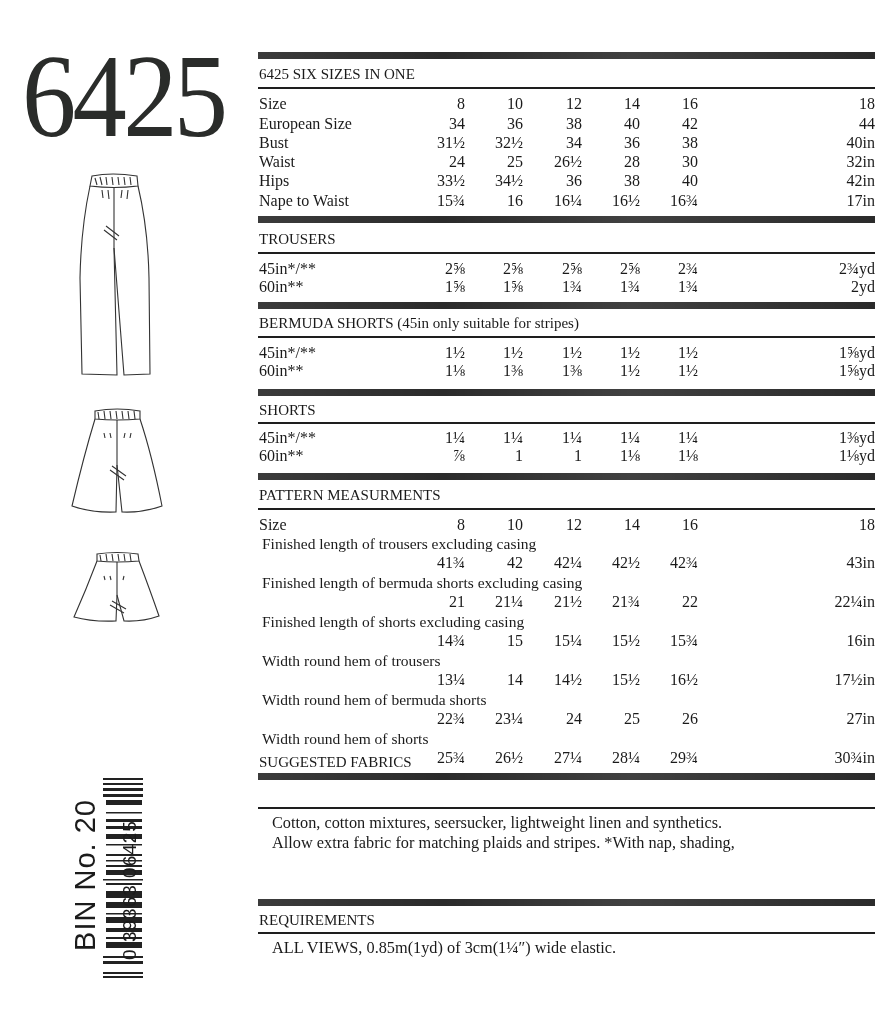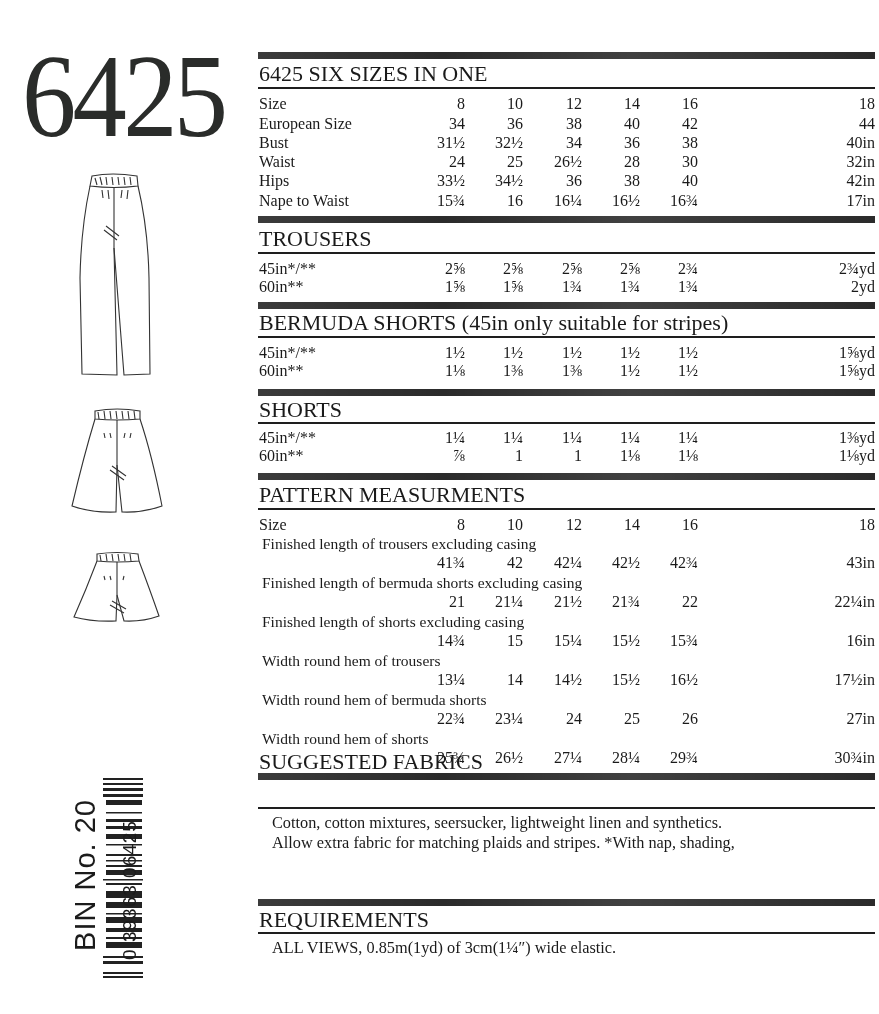--- a/index.html
+++ b/index.html
@@ -9,21 +9,21 @@
     font-family:"Liberation Serif", "DejaVu Serif", serif;
   }
   .abs { position:absolute; }
   .bignum {
     left:22px; top:38px; font-size:118px; line-height:1; letter-spacing:-4px;
     color:#2a2c2a; font-family:"Liberation Serif", serif; transform:scaleX(0.92); transform-origin:left top;
   }
   .thickbar { left:258px; width:617px; height:7px; background:#2b2b2b;
     background-image:linear-gradient(90deg, rgba(255,255,255,0.08), rgba(0,0,0,0) 30%, rgba(255,255,255,0.1) 60%, rgba(0,0,0,0)); }
   .thinrule { left:258px; width:617px; height:2px; background:#1e1e1e; }
-  .sec-title { left:259px; font-size:22px; line-height:20px; color:#1a1a1a; white-space:nowrap; }
+  .sec-title { left:259px; font-size:15px; line-height:20px; color:#1a1a1a; white-space:nowrap; }
   .row { left:259px; width:616px; height:19px; font-size:16px; line-height:19px; color:#1a1a1a; }
   .row .lbl { position:absolute; left:0; top:0; white-space:nowrap; }
   .row .c { position:absolute; top:0; text-align:right; white-space:nowrap; }
   .c0 { right:410px; } .c1 { right:352px; } .c2 { right:293px; }
   .c3 { right:235px; } .c4 { right:177px; } .c5 { right:0px; }
   .plabel { left:262px; font-size:15.5px; line-height:19px; white-space:nowrap; color:#1a1a1a; }
   .para { left:260px; width:615px; font-size:16.3px; line-height:20px; color:#1a1a1a;margin-left:12px; }
   .barcode { left:103px; top:778px; width:40px; height:212px; }
   .bin { left:60px; top:760px; width:50px; height:230px; }
   .bin span { position:absolute; left:50%; top:50%; transform:translate(-50%,-50%) rotate(-90deg);

